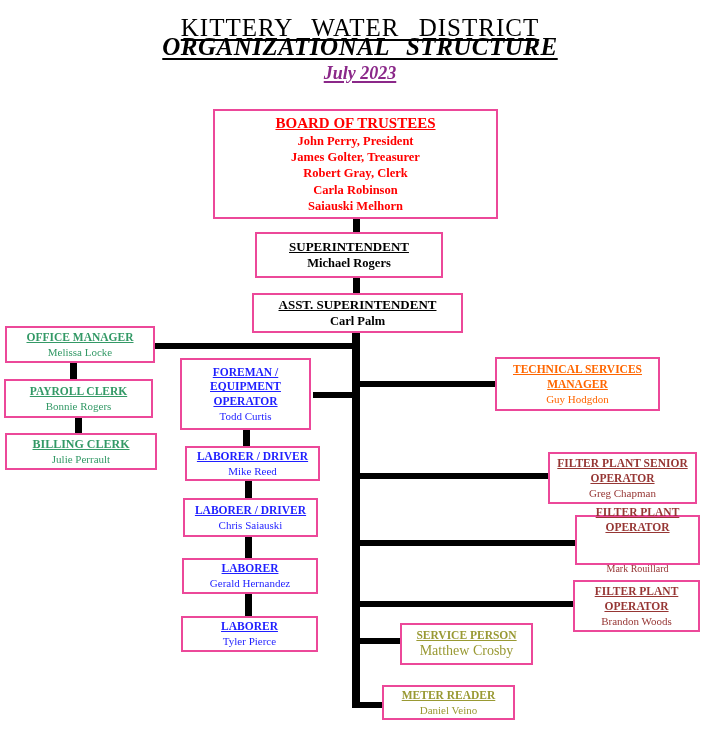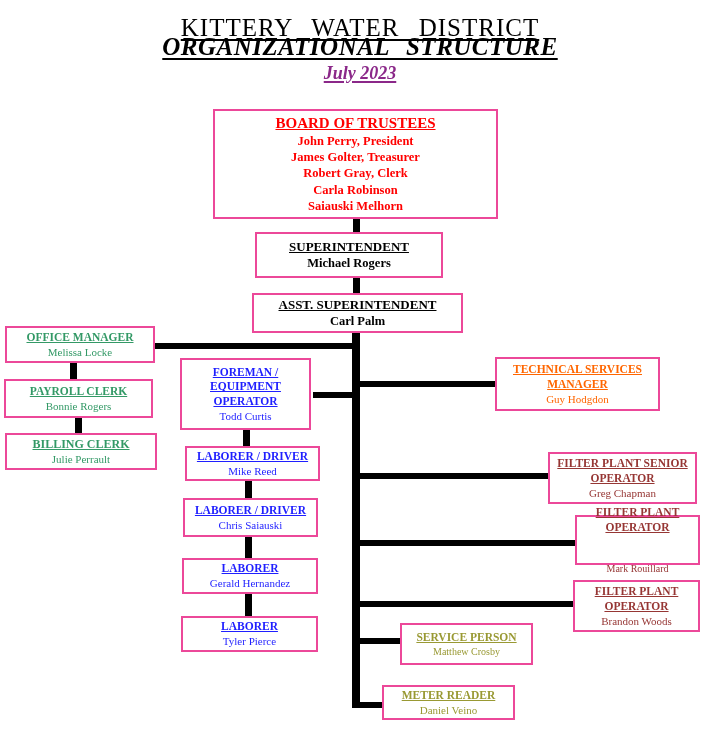--- a/index.html
+++ b/index.html
@@ -200,21 +200,21 @@
           <span class="tline">OPERATOR</span>
         </div>
         <div class="node-names" style="font-size: 11px; color: rgb(150, 54, 52);">
           <span class="nline">Brandon Woods</span>
         </div>
       </div>
       <div class="node" style="left: 400px; top: 623px; width: 133px; height: 42px;">
         <div class="node-title" style="font-size: 11.5px; color: rgb(153, 153, 51);">
           <span class="tline">SERVICE PERSON</span>
         </div>
-        <div class="node-names" style="font-size: 10px; color: rgb(153, 153, 51);">
+        <div class="node-names" style="font-size: 14px; color: rgb(153, 153, 51);">
           <span class="nline">Matthew Crosby</span>
         </div>
       </div>
       <div class="node" style="left: 382px; top: 685px; width: 133px; height: 35px;">
         <div class="node-title" style="font-size: 11.5px; color: rgb(153, 153, 51);">
           <span class="tline">METER READER</span>
         </div>
         <div class="node-names" style="font-size: 11px; color: rgb(153, 153, 51);">
           <span class="nline">Daniel Veino</span>
         </div>

